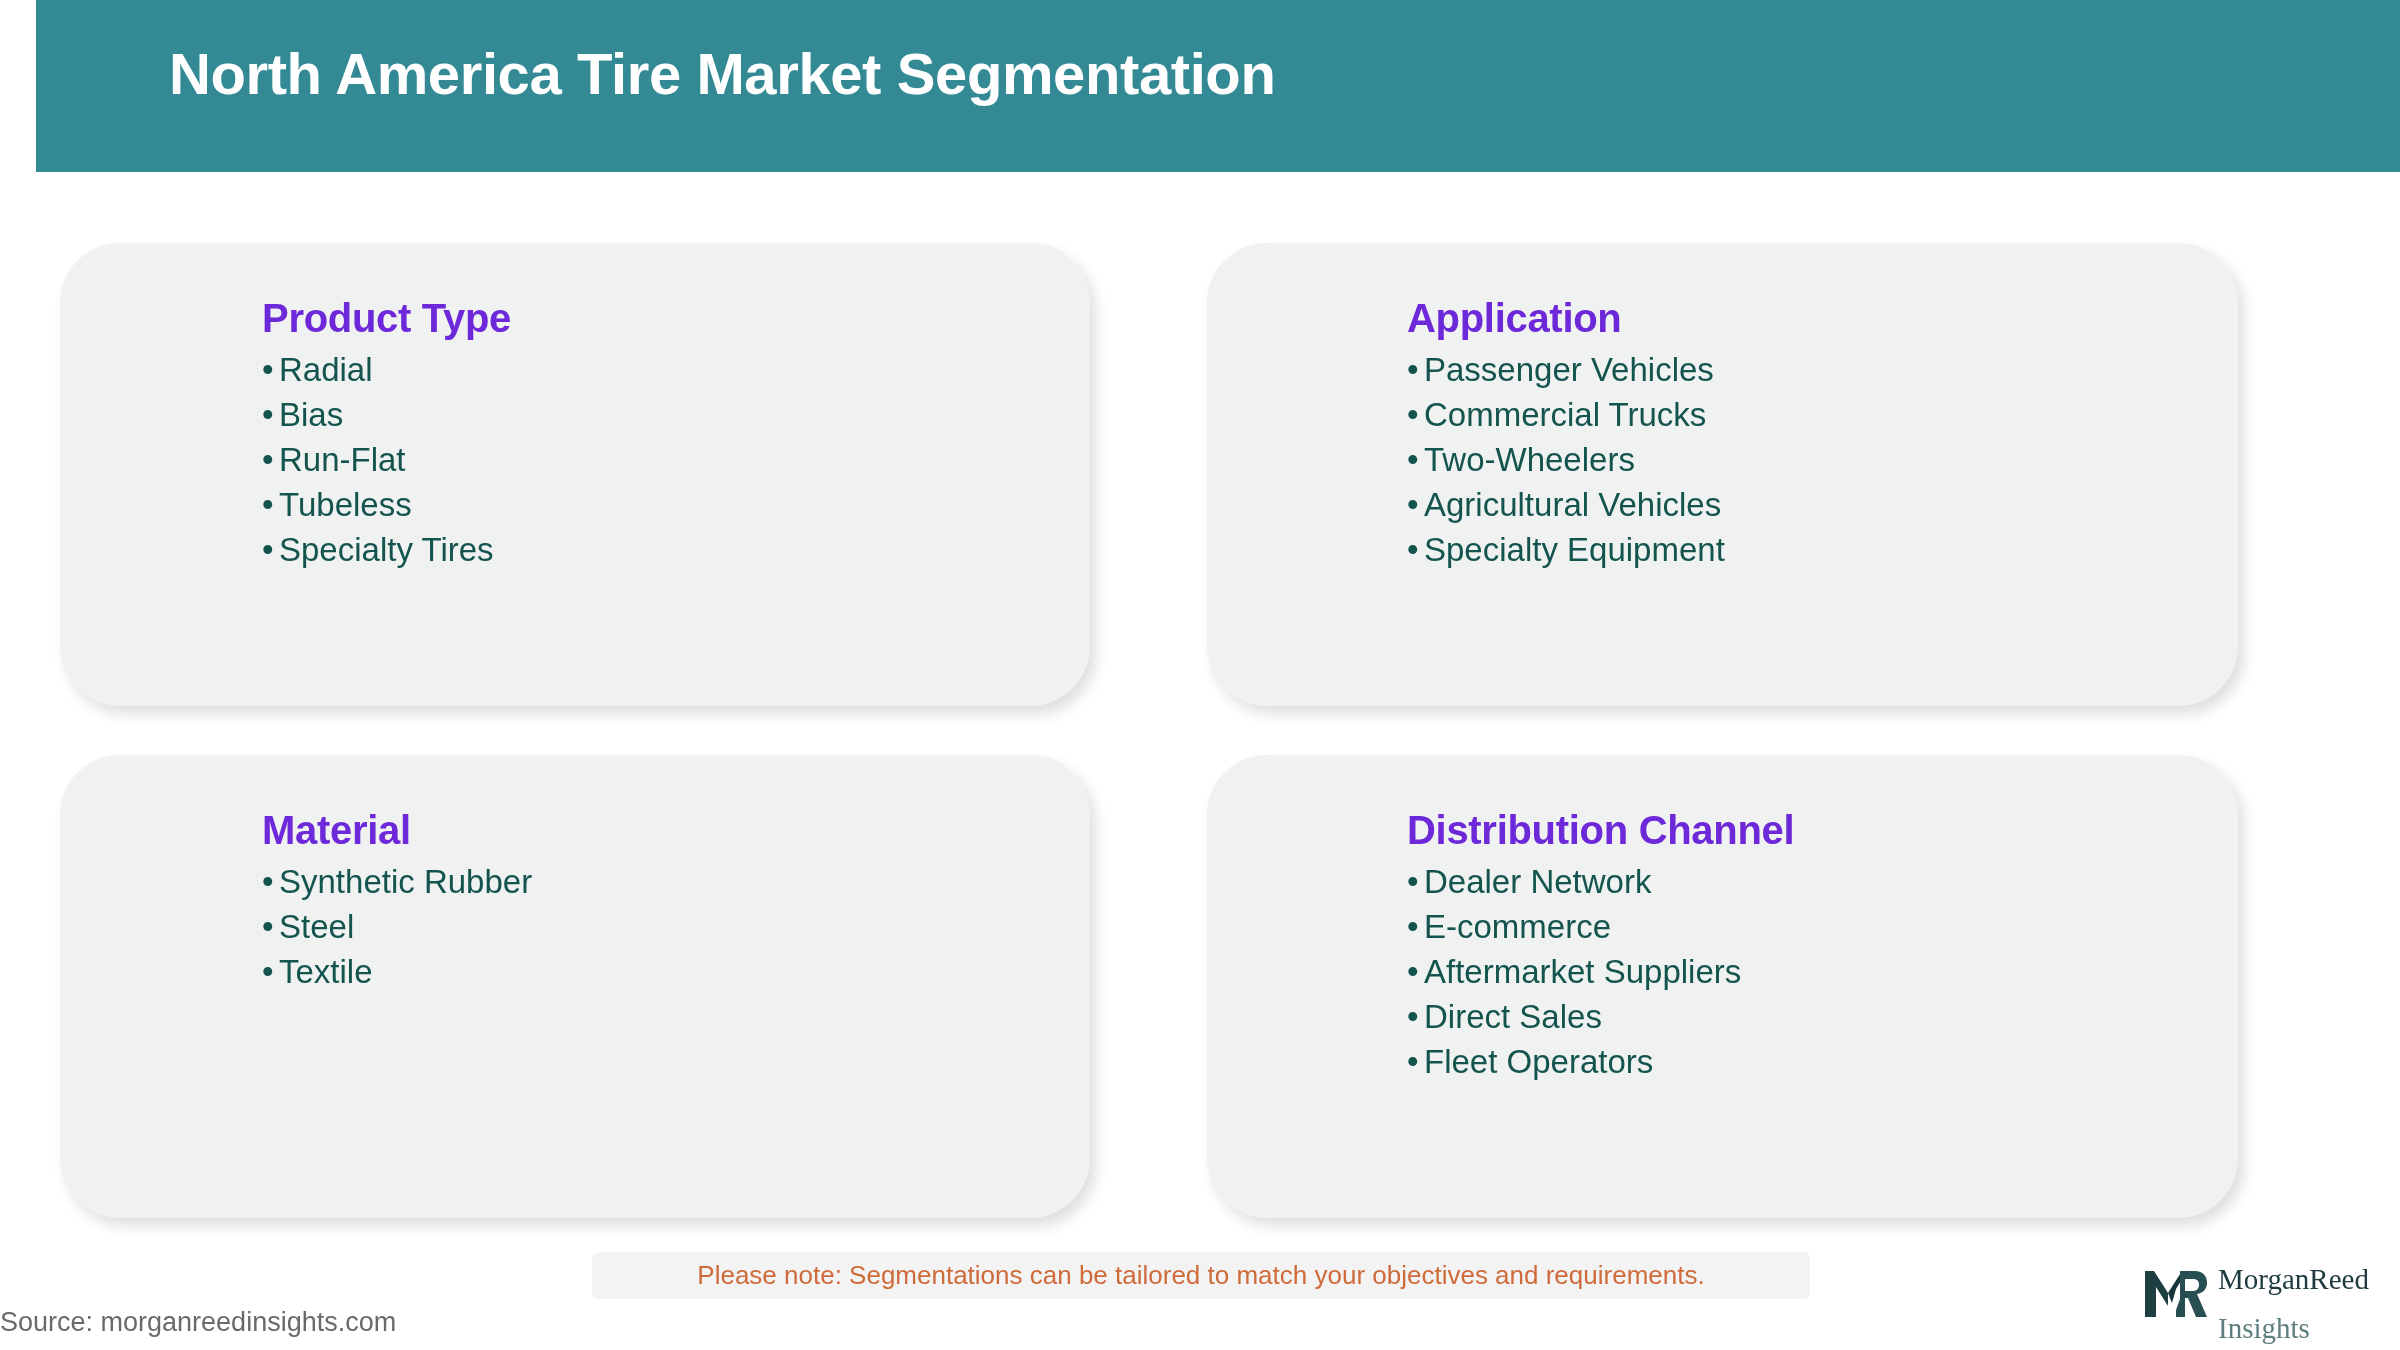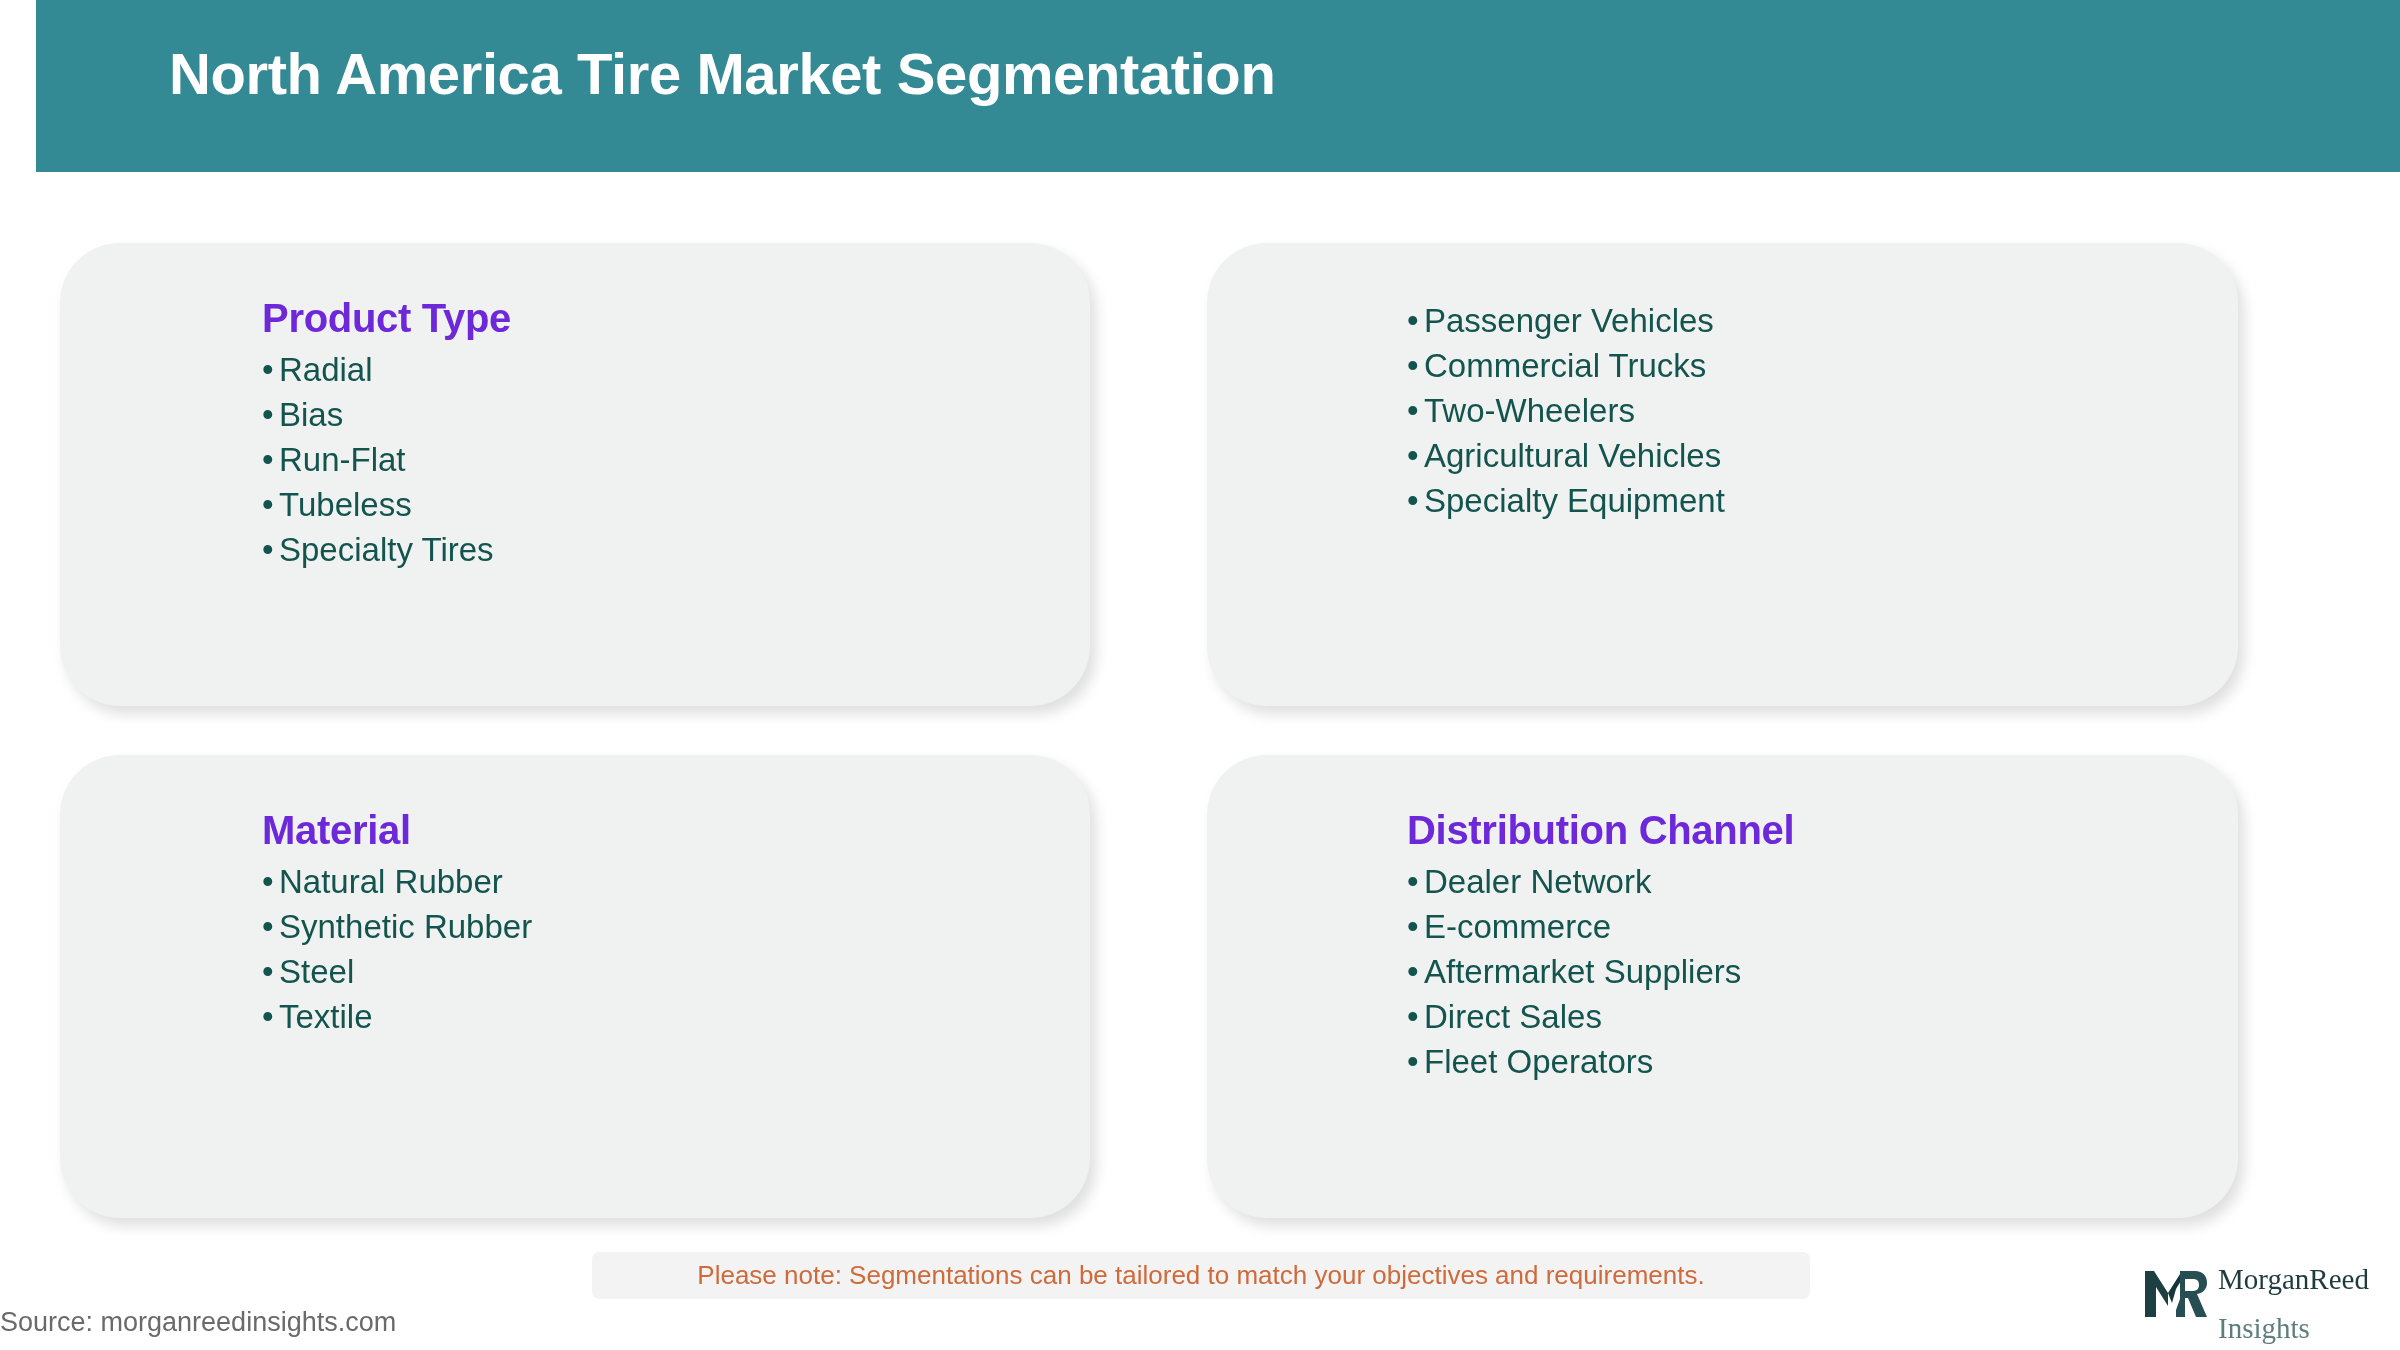--- a/index.html
+++ b/index.html
@@ -182,35 +182,35 @@
         <li><span class="bullet-dot">•</span><span>Bias</span></li>
         <li><span class="bullet-dot">•</span><span>Run-Flat</span></li>
         <li><span class="bullet-dot">•</span><span>Tubeless</span></li>
         <li><span class="bullet-dot">•</span><span>Specialty Tires</span></li>
       </ul>
     </div>
   </div>
 
   <div class="card card-c2">
     <div class="card-inner">
+      <div class="card-heading">Application</div>
       <ul class="card-list">
         <li><span class="bullet-dot">•</span><span>Passenger Vehicles</span></li>
         <li><span class="bullet-dot">•</span><span>Commercial Trucks</span></li>
         <li><span class="bullet-dot">•</span><span>Two-Wheelers</span></li>
         <li><span class="bullet-dot">•</span><span>Agricultural Vehicles</span></li>
         <li><span class="bullet-dot">•</span><span>Specialty Equipment</span></li>
       </ul>
     </div>
   </div>
 
   <div class="card card-c3">
     <div class="card-inner">
       <div class="card-heading">Material</div>
       <ul class="card-list">
-        <li><span class="bullet-dot">•</span><span>Natural Rubber</span></li>
         <li><span class="bullet-dot">•</span><span>Synthetic Rubber</span></li>
         <li><span class="bullet-dot">•</span><span>Steel</span></li>
         <li><span class="bullet-dot">•</span><span>Textile</span></li>
       </ul>
     </div>
   </div>
 
   <div class="card card-c4">
     <div class="card-inner">
       <div class="card-heading">Distribution Channel</div>

